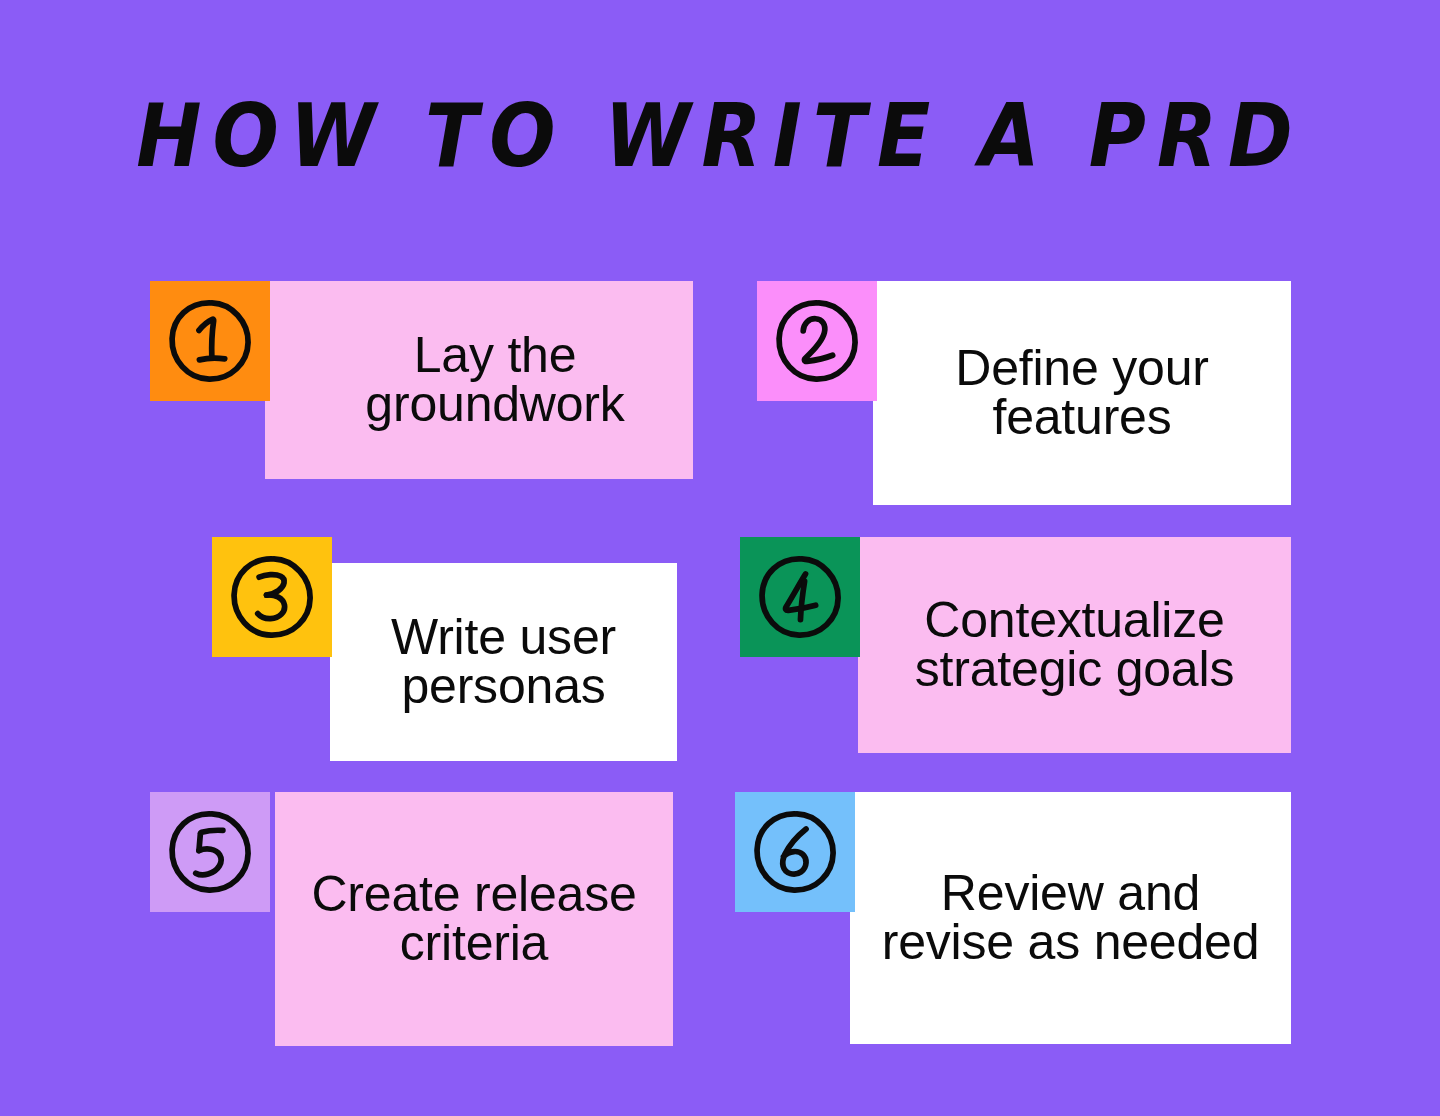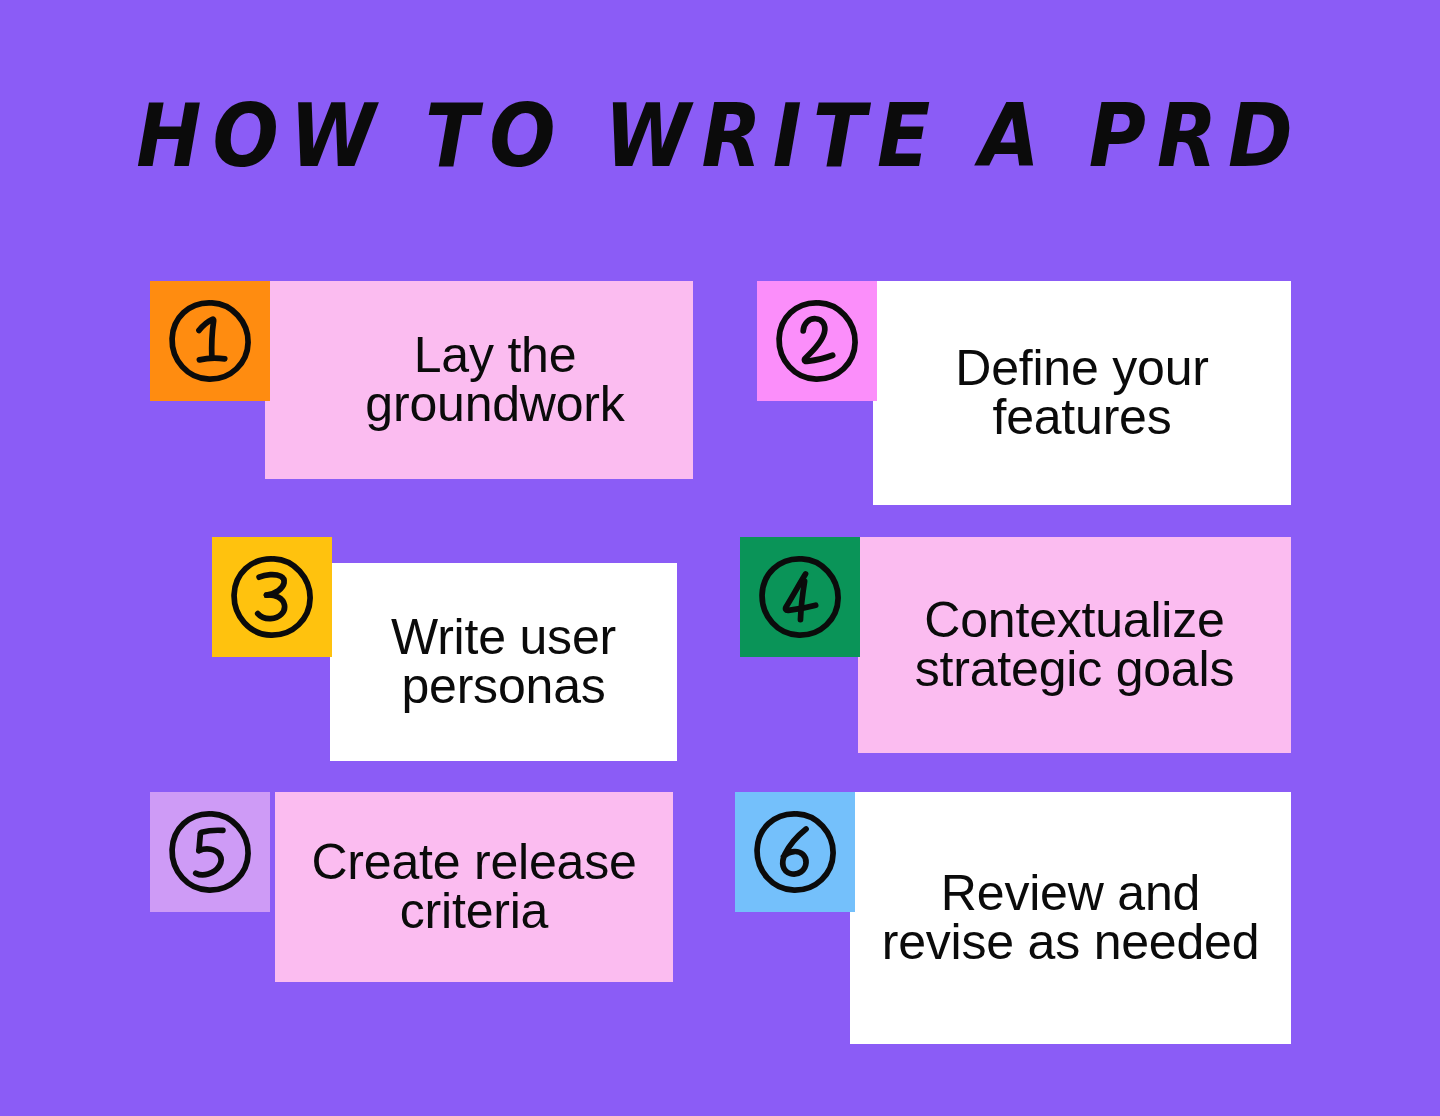--- a/index.html
+++ b/index.html
@@ -89,21 +89,21 @@
   #card-2 .badge      { left: 757px; top: 281px; background: #FB8EFA; }
 
   
   #card-3 .card-panel { left: 330px; top: 537px; width: 347px; height: 198px; background: #FFFFFF; margin-top: 26px; }
   #card-3 .badge      { left: 212px; top: 537px; background: #FFC20E; }
 
   #card-4 .card-panel { left: 858px; top: 537px; width: 433px; height: 216px; background: #FBBCF0; }
   #card-4 .badge      { left: 740px; top: 537px; background: #0A9458; }
 
   
-  #card-5 .card-panel { left: 275px; top: 792px; width: 398px; height: 190px; background: #FBBCF0; }
+  #card-5 .card-panel { left: 275px; top: 792px; width: 398px; height: 254px; background: #FBBCF0; }
   #card-5 .badge      { left: 150px; top: 792px; background: #CE9BF6; }
 
   #card-6 .card-panel { left: 850px; top: 792px; width: 441px; height: 252px; background: #FFFFFF; }
   #card-6 .badge      { left: 735px; top: 792px; background: #74C0FB; }
 </style>
 </head>
 <body>
 
 <div id="page">
 

